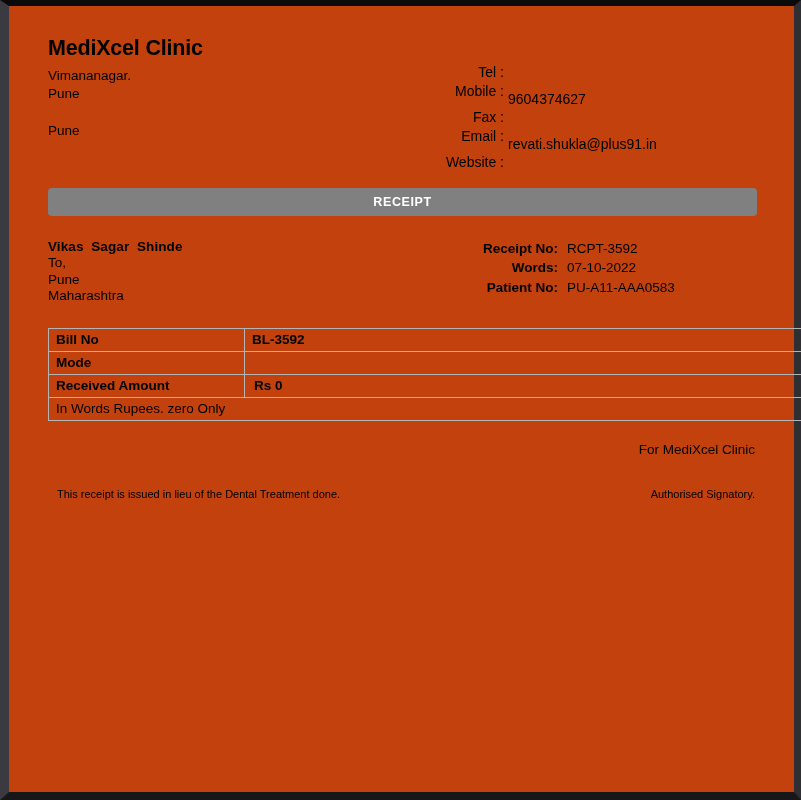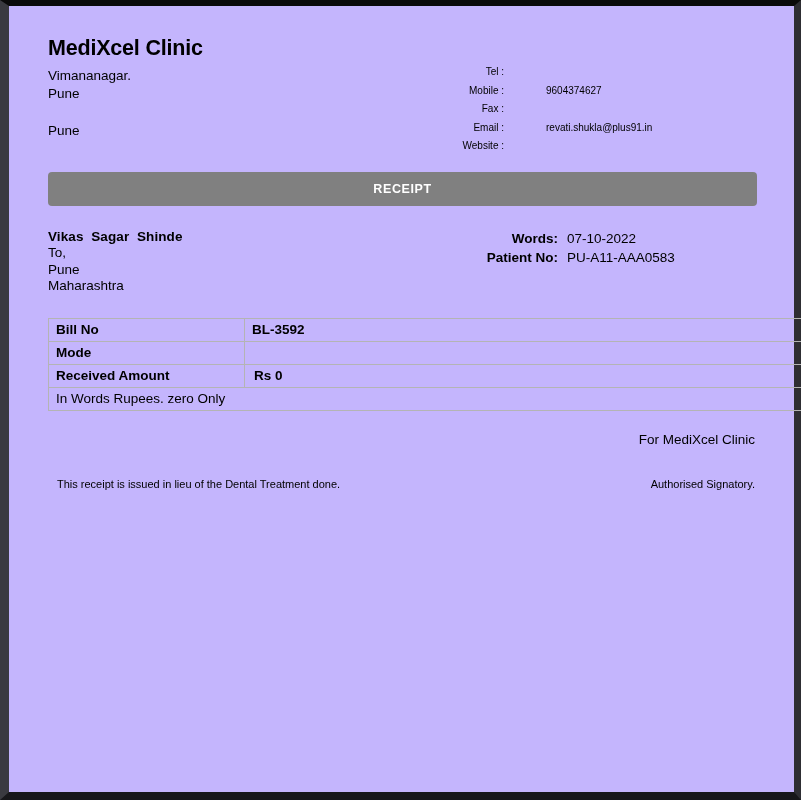--- a/index.html
+++ b/index.html
@@ -24,21 +24,21 @@
     border-top: 6px solid #0a0a0a;
     border-left: 9px solid #3a3a40;
     border-right: 7px solid #2e2e33;
     border-bottom: 8px solid #17171a;
     background: #ffffff;
   }
   .page-sheet {
     box-sizing: border-box;
     width: 100%;
     height: 100%;
-    background: #c4b5fd;
+    background: #c2410c;
     padding: 30px 37px 0 39px;
   }
 
   
   .letterhead {
     display: flex;
     align-items: flex-start;
   }
   .letterhead-left {
     width: 366px;
@@ -59,39 +59,39 @@
   .addr-gap {
     height: 18px;
   }
 
   .letterhead-right {
     flex: 1 1 auto;
     padding-top: 27px;
   }
   .contact-row {
     display: flex;
-    font-size: 10px;
+    font-size: 14px;
     line-height: 18.5px;
-    gap: 38px;
   }
   .contact-label {
     width: 90px;
     flex: 0 0 90px;
     text-align: right;
     white-space: pre;
   }
   .contact-value {
     padding-left: 4px;
     white-space: pre;
+    margin-top: 8px;
   }
 
   
   .receipt-banner {
     margin-top: 16px;
-    height: 34px;
+    height: 28px;
     background: #808080;
     border-radius: 4px;
     color: #ffffff;
     font-size: 12.5px;
     font-weight: bold;
     letter-spacing: 0.6px;
     display: flex;
     align-items: center;
     justify-content: center;
   }
@@ -226,20 +226,24 @@
     <div class="parties">
       <div class="party-to">
         <div class="party-line party-name">Vikas  Sagar  Shinde</div>
         <div class="party-line">To,</div>
         <div class="party-line">Pune</div>
         <div class="party-line">Maharashtra</div>
       </div>
 
       <div class="meta">
         <div class="meta-row">
+          <span class="meta-label">Receipt No:</span>
+          <span class="meta-value">RCPT-3592</span>
+        </div>
+        <div class="meta-row">
           <span class="meta-label">Words:</span>
           <span class="meta-value">07-10-2022</span>
         </div>
         <div class="meta-row">
           <span class="meta-label">Patient No:</span>
           <span class="meta-value">PU-A11-AAA0583</span>
         </div>
       </div>
     </div>
 

